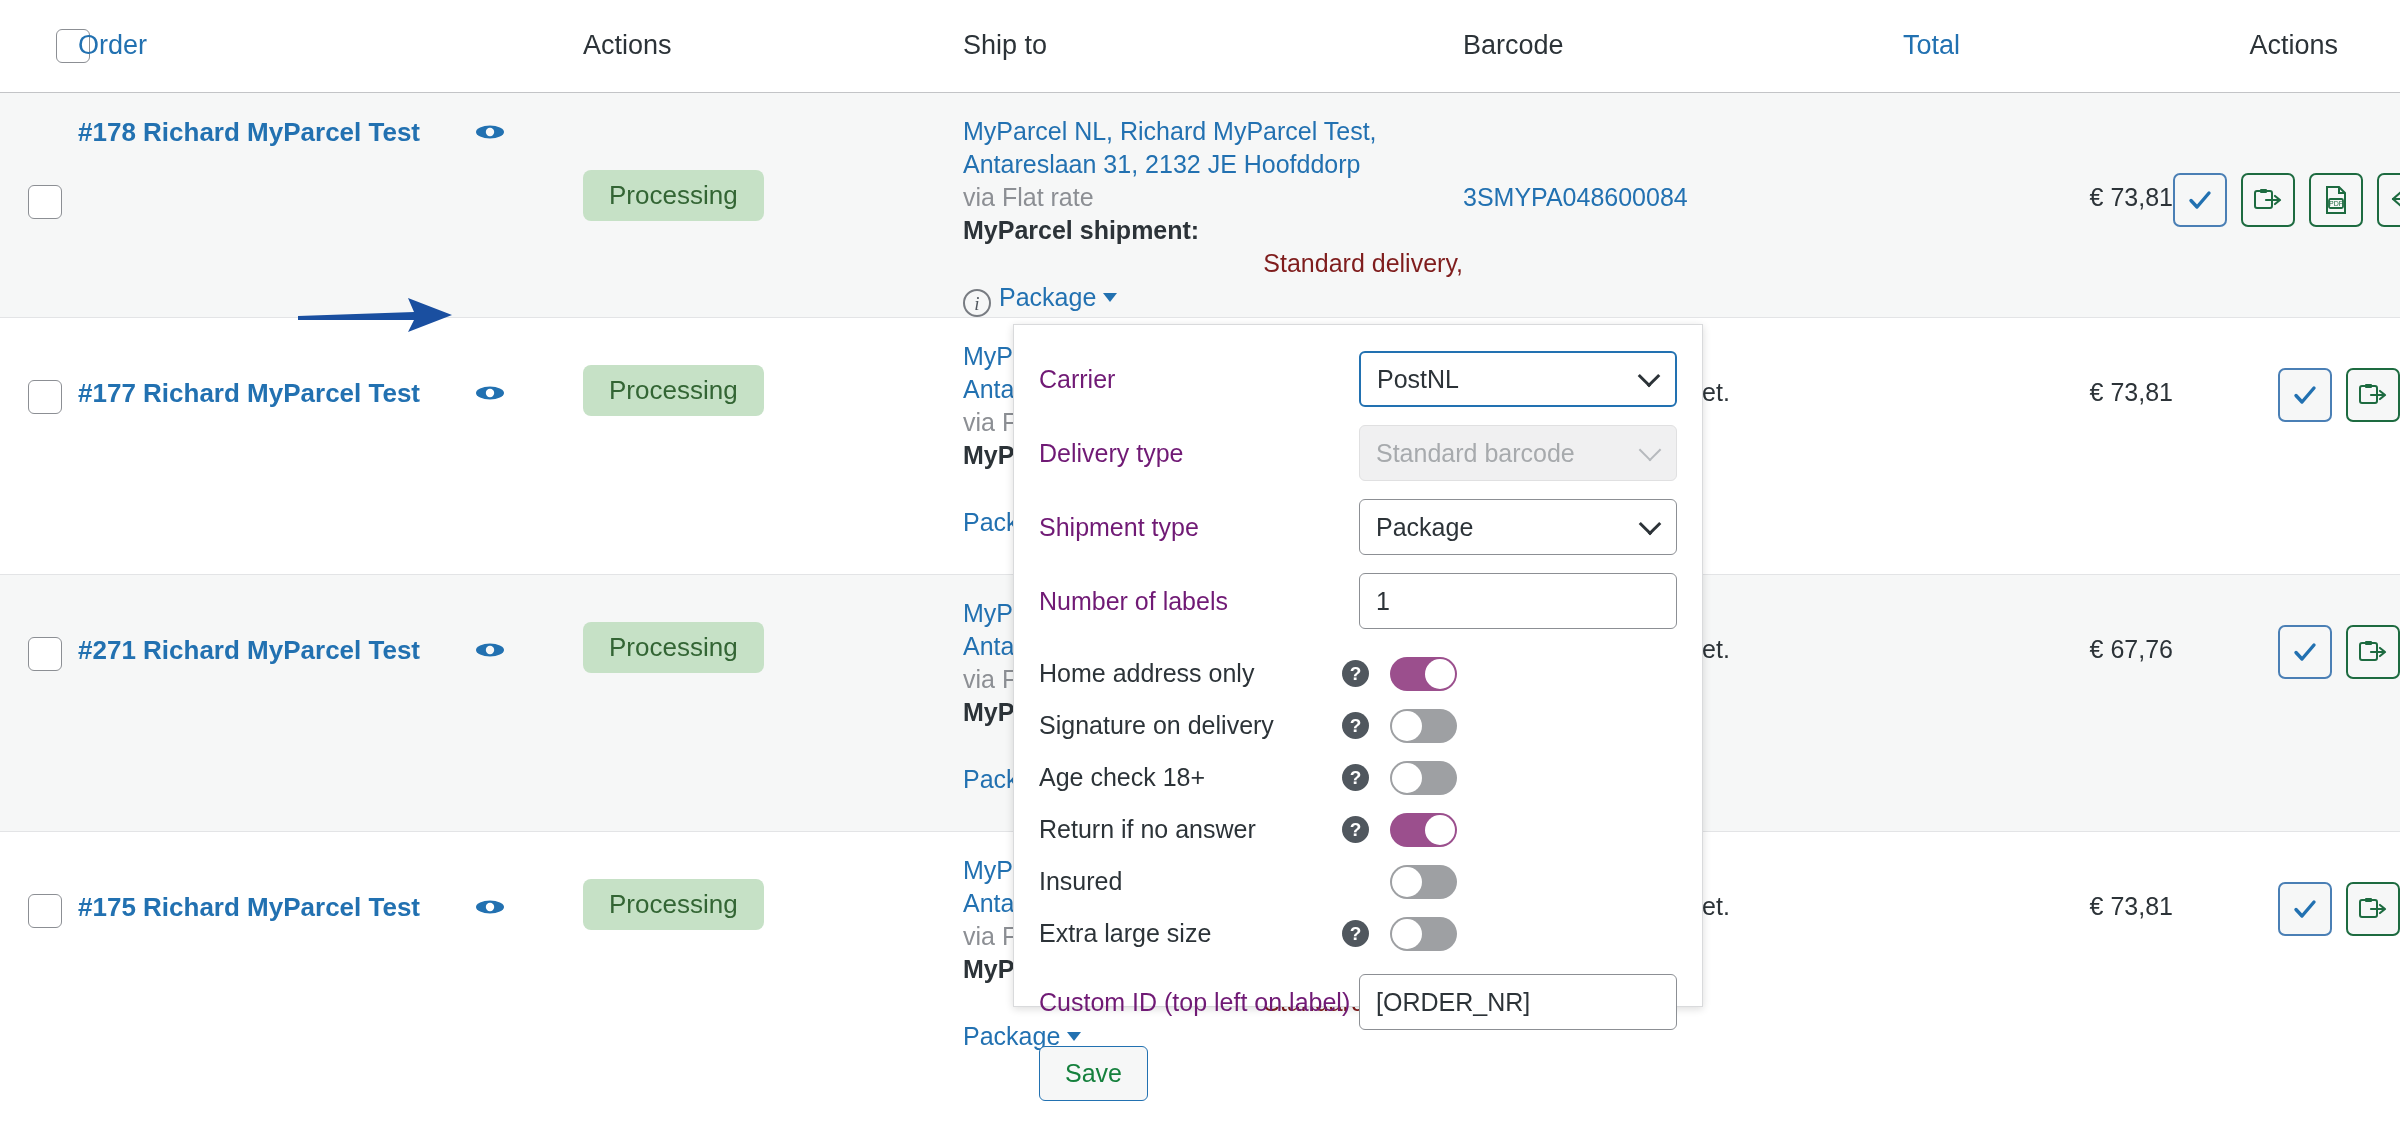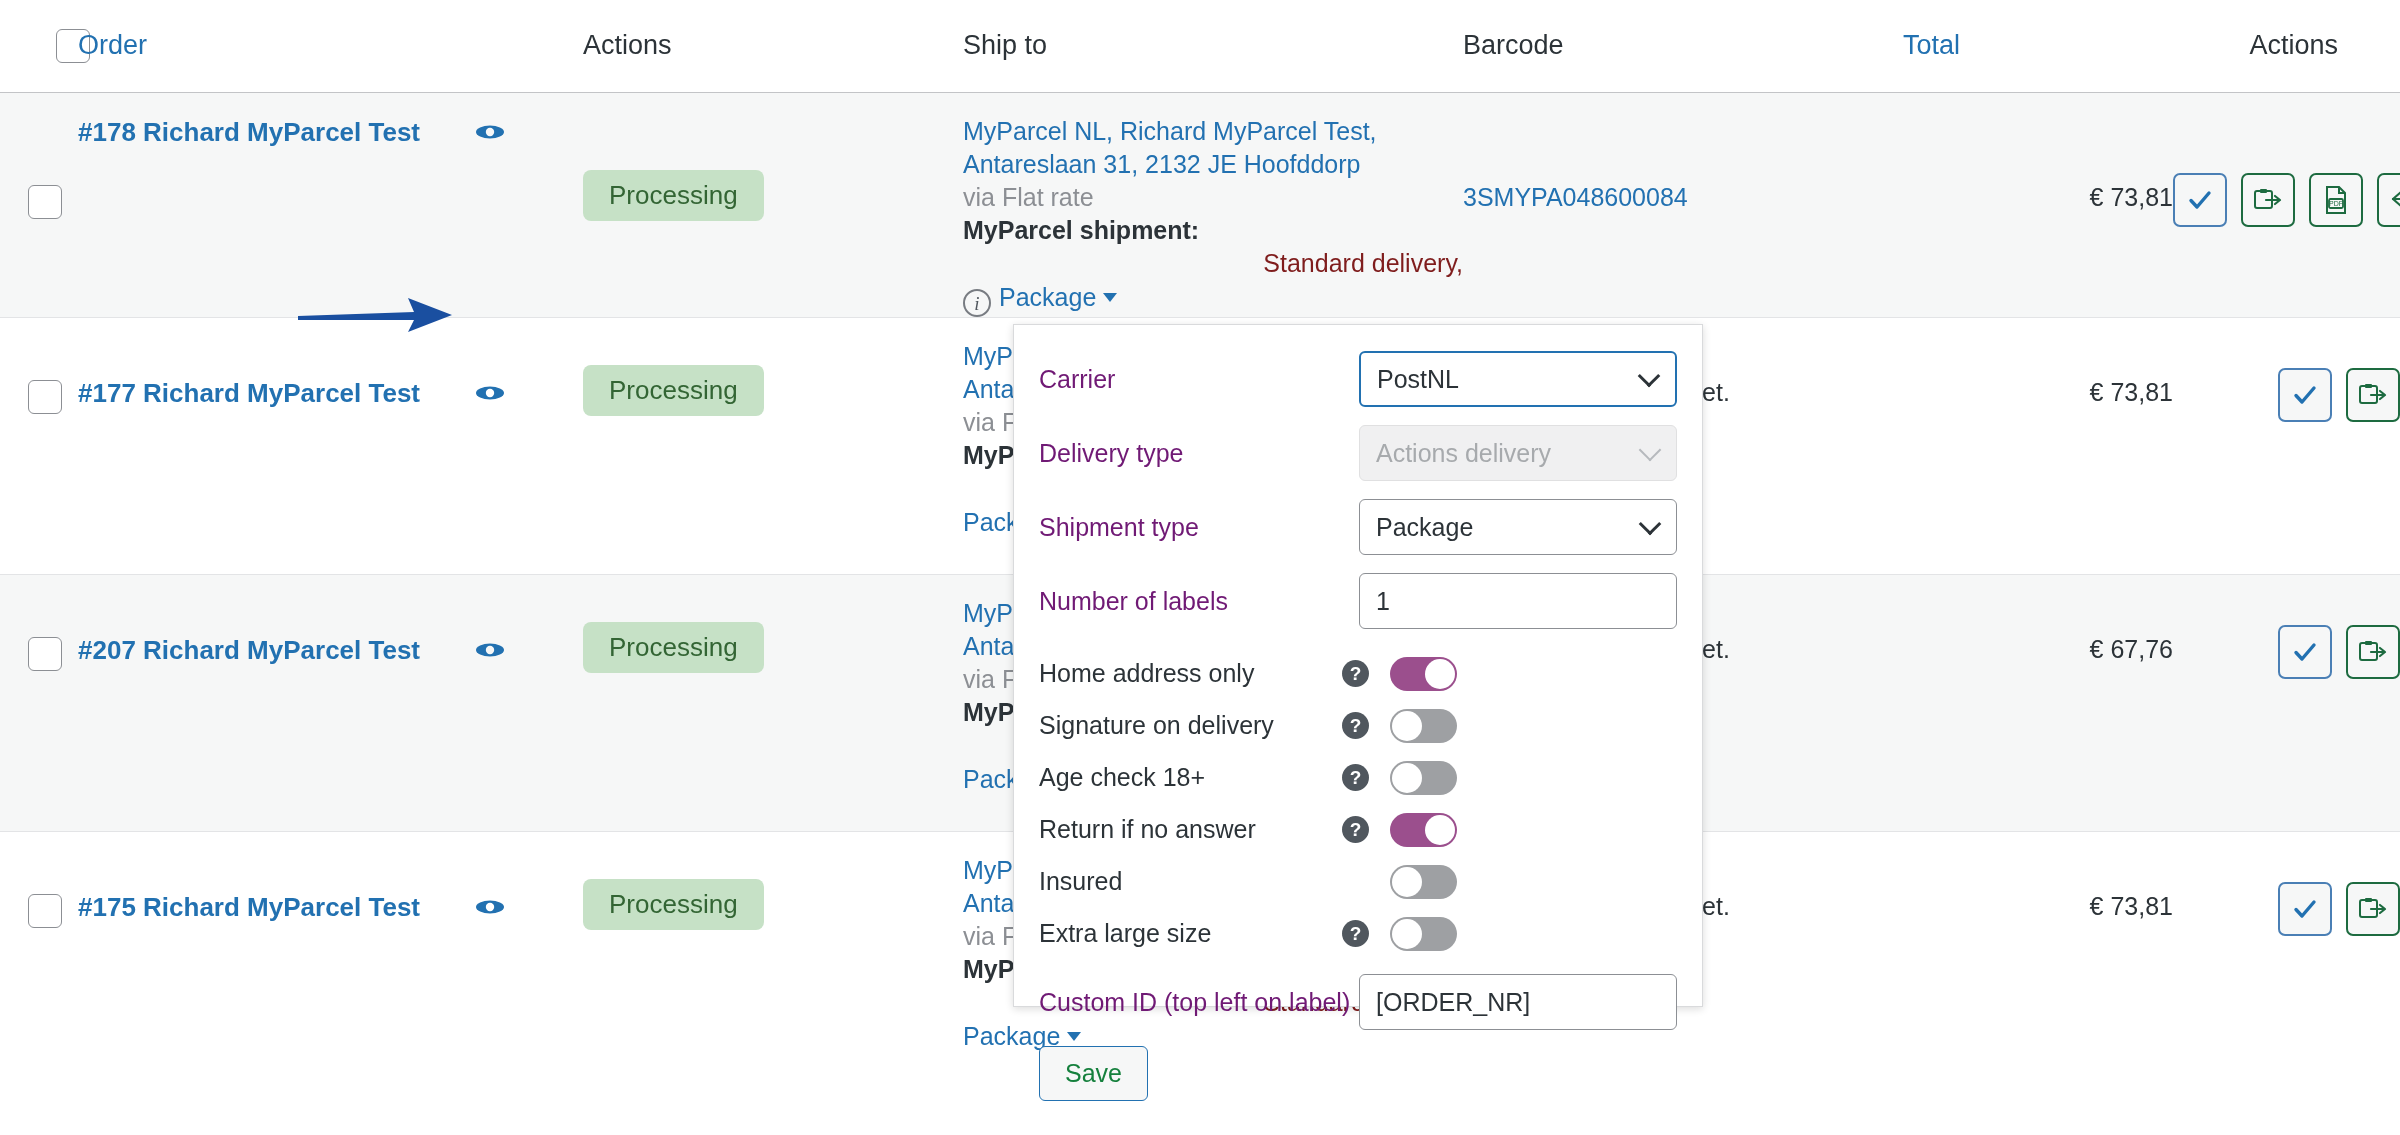--- a/index.html
+++ b/index.html
@@ -348,21 +348,21 @@
       </tr>
 
       <tr class="ord-row alt" style="height:257px">
         <td>
           <div style="padding-top:62px">
               <span class="cb"></span>
             </div>
         </td>
         <td>
           <div style="padding-top:60px">
-            <a class="order-link">#207 Richard MyParcel Test</a>
+            <a class="order-link">#271 Richard MyParcel Test</a>
             <span class="eye-wrap">
               <span class="eye-icon">
                 <svg width="30" height="18" viewBox="0 0 30 18">
                     <ellipse cx="15" cy="9" rx="14" ry="6.5" fill="#2271b1"></ellipse>
                     <circle cx="15" cy="9" r="4.2" fill="#f6f7f7"></circle>
                   </svg>
               </span>
             </span>
           </div>
         </td>
@@ -495,21 +495,21 @@
           <span>PostNL</span>
           <span class="chev"></span>
         </div>
       </div>
     </div>
 
     <div class="frow">
       <div class="flabel">Delivery type</div>
       <div class="fctrl">
         <div class="sel disabled">
-          <span>Actions delivery</span>
+          <span>Standard barcode</span>
           <span class="chev"></span>
         </div>
       </div>
     </div>
 
     <div class="frow">
       <div class="flabel">Shipment type</div>
       <div class="fctrl">
         <div class="sel">
           <span>Package</span>

